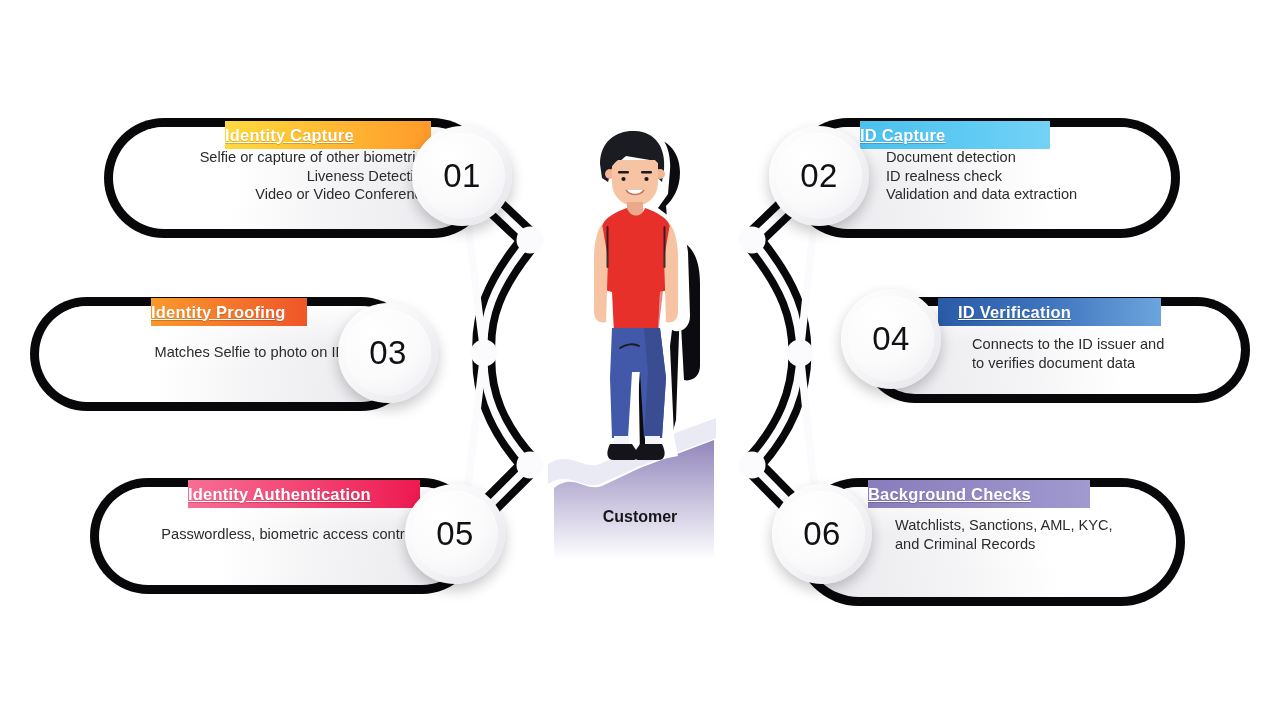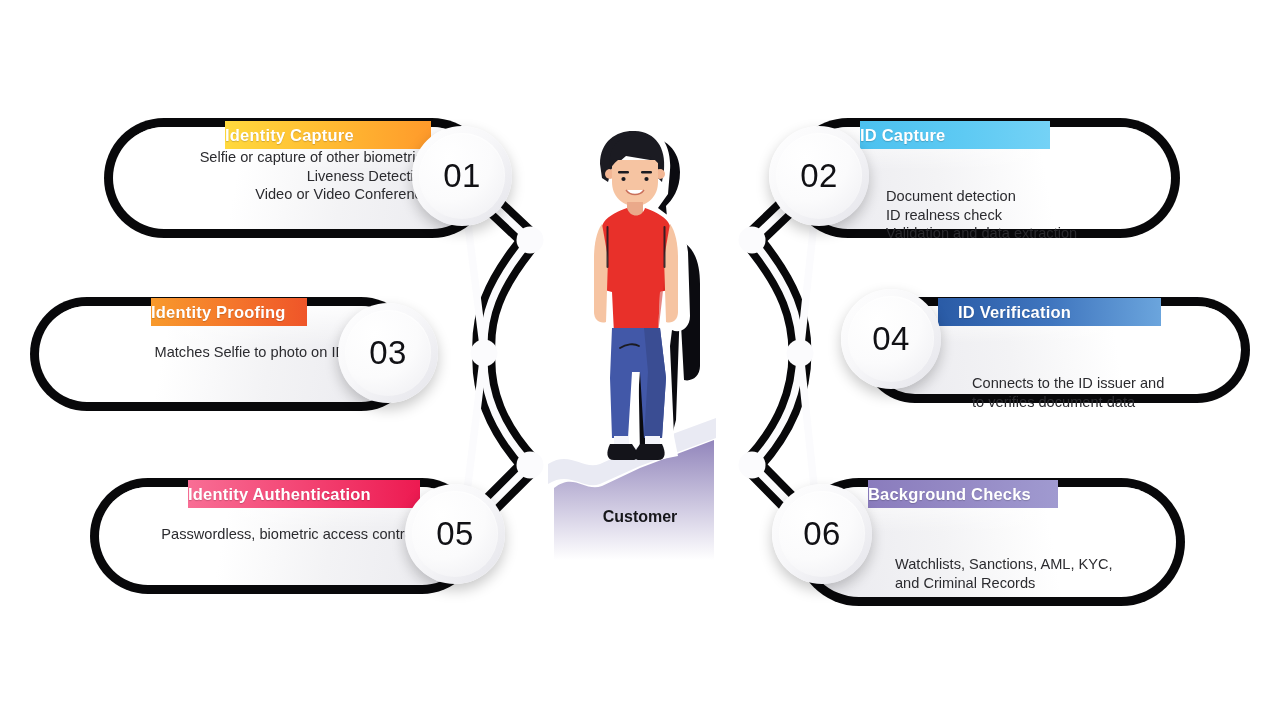--- a/index.html
+++ b/index.html
@@ -58,36 +58,37 @@
   
   .card-body {
     position: absolute;
     font-size: 14.6px;
     line-height: 18.6px;
     color: #2b2b2f;
     white-space: pre-line;
     z-index: 4;
   }
   .card.left .card-body  { text-align: right; }
-  .card.right .card-body { text-align: left; margin-top: 39px; }
+  .card.right .card-body { text-align: left; }
 
   
   .ribbon {
     position: absolute;
     height: 28px;
     z-index: 6;
     display: flex;
     align-items: center;
     box-sizing: border-box;
     color: #ffffff;
     font-size: 16.5px;
     font-weight: bold;
     letter-spacing: .2px;
     text-shadow: 0 1px 1px rgba(0,0,0,0.18);
     white-space: nowrap;
+    text-decoration: underline;
   }
 
   
   .numcircle {
     position: absolute;
     width: 100px; height: 100px;
     border-radius: 50%;
     z-index: 8;
     background: linear-gradient(135deg, #ffffff 0%, #f7f7f9 45%, #e4e4ea 100%);
     box-shadow: 0 6px 14px rgba(0,0,0,0.22);
@@ -310,21 +311,21 @@
   <div class="numcircle" style="left:405px; top:484px;">
     <span class="num">05</span>
   </div>
 
   <div class="card right" style="left:795px; top:478px; width:390px; height:128px;">
     <div class="pill-outline"></div>
     <div class="pill-face" style="background:linear-gradient(260deg,#ffffff 0%,#ffffff 34%,#f3f3f5 62%,#e9e9ee 100%);"></div>
     <div class="card-body" style="left:100px; top:38px; width:280px;">Watchlists, Sanctions, AML, KYC,
 and Criminal Records</div>
   </div>
-  <div class="ribbon" style="left:868px; top:480px; width:190px;
+  <div class="ribbon" style="left:868px; top:480px; width:222px;
               background:linear-gradient(90deg,#8A7CBD 0%,#958AC5 50%,#A09AD0 100%);align-items:center;">
     <span>Background Checks</span>
   </div>
   <div class="numcircle" style="left:772px; top:484px;">
     <span class="num">06</span>
   </div>
 
 </div>
 
 </body></html>

